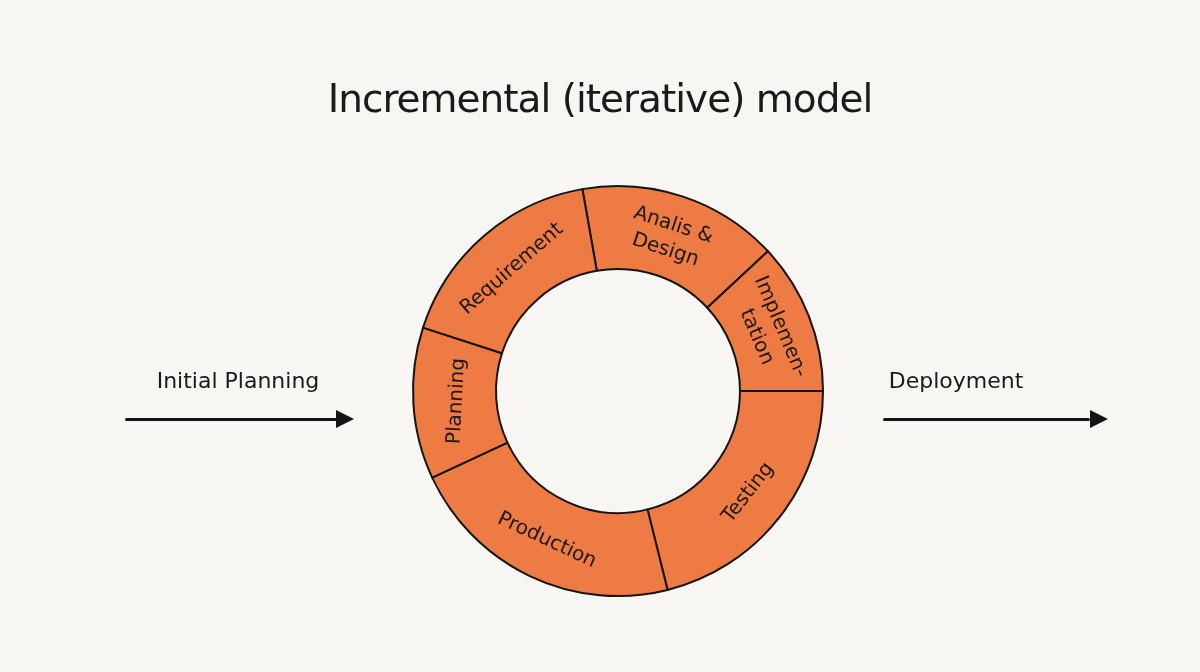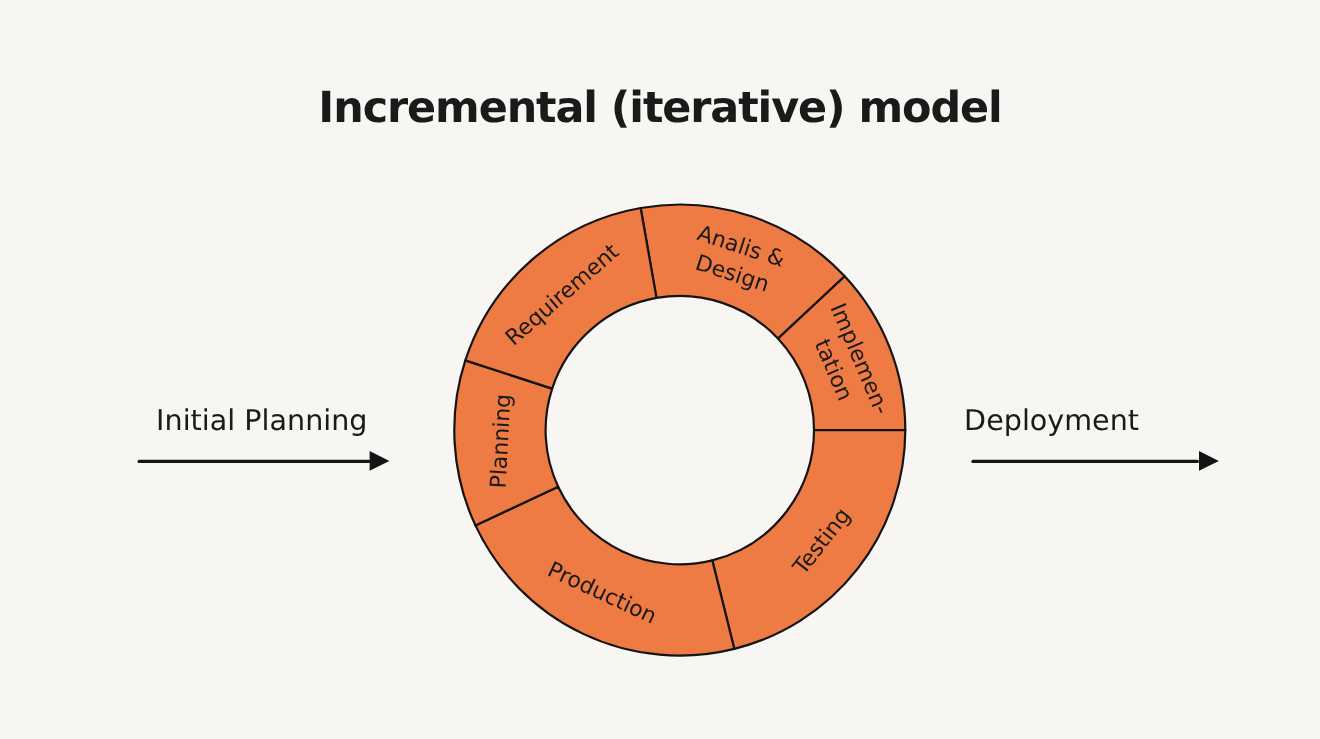--- a/index.html
+++ b/index.html
@@ -14,30 +14,30 @@
     background:var(--bg);
     font-family:"DejaVu Sans","Liberation Sans",sans-serif;
     color:var(--ink);
     position:relative;
   }
   .page-title{
     position:absolute;
     left:0; top:76px; width:1200px;
     text-align:center;
     font-size:39px;
-    font-weight:700;
+    font-weight:400;
     letter-spacing:-1px;
     color:var(--ink);
   }
   .arrow-label{
     position:absolute;
     width:300px;
     top:368px;
     text-align:center;
-    font-size:26px;
+    font-size:22px;
     font-weight:400;
     color:var(--ink);
   }
   .arrow-label.left{ left:88px; }
   .arrow-label.right{ left:806px; }
   .arrow-line{
     position:absolute;
     top:418px;
     height:3px;
     background:var(--stroke);

